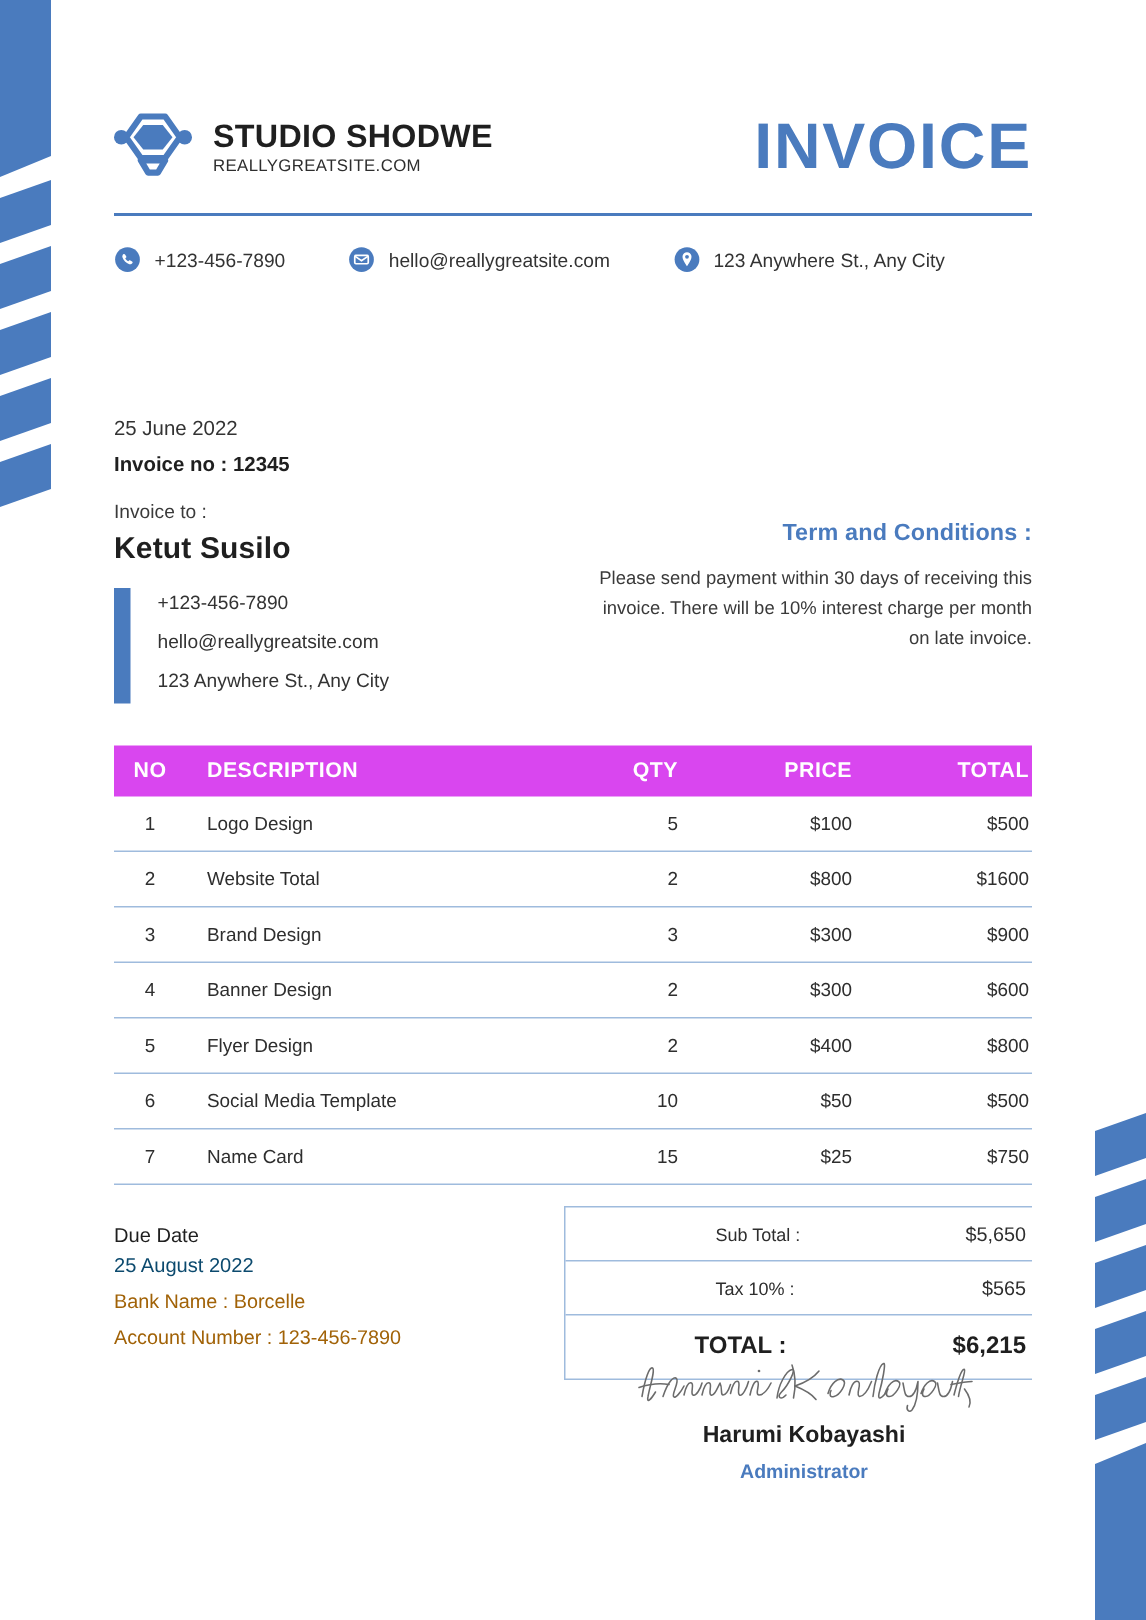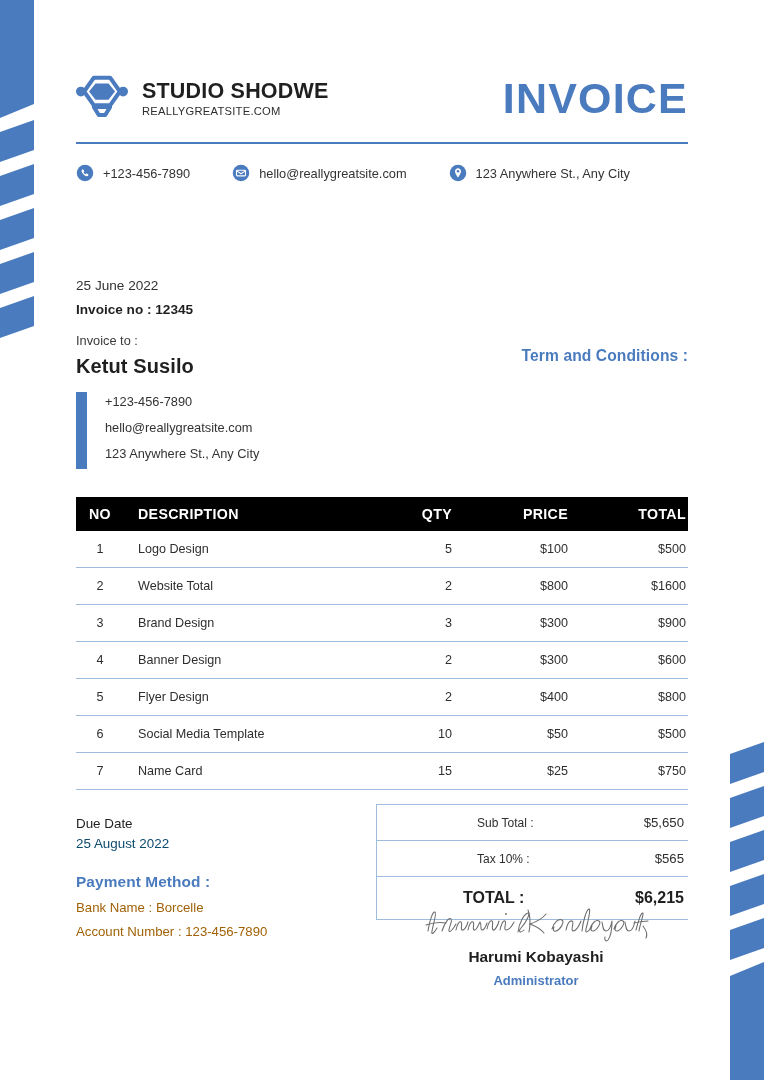--- a/index.html
+++ b/index.html
@@ -134,21 +134,21 @@
   .terms-body {
     font-size: 12.3px;
     color: #3a3a3a;
     line-height: 1.62;
     margin-top: 11px;
   }
 
   
   .table { margin-top: 28px; width: 100%; border-collapse: collapse; }
   .table thead th {
-    background: #000000;
+    background: #d946ef;
     color: #ffffff;
     font-size: 14.2px;
     font-weight: bold;
     letter-spacing: .35px;
     padding: 9px 0;
     white-space: nowrap;
   }
   .c-no    { width: 48px;  text-align: center; }
   .c-desc  { width: 252px; text-align: left; padding-left: 14px !important; }
   .c-qty   { width: 94px;  text-align: right; padding-right: 18px !important; }
@@ -316,20 +316,21 @@
           <div class="bill-list">
             <div>+123-456-7890</div>
             <div>hello@reallygreatsite.com</div>
             <div>123 Anywhere St., Any City</div>
           </div>
         </div>
       </div>
 
       <div class="terms">
         <div class="terms-title">Term and Conditions :</div>
+        <div class="terms-body">Please send payment within 30 days of receiving this invoice. There will be 10% interest charge per month on late invoice.</div>
       </div>
     </div>
 
     <table class="table">
       <thead>
         <tr>
           <th class="c-no">NO</th>
           <th class="c-desc">DESCRIPTION</th>
           <th class="c-qty">QTY</th>
           <th class="c-price">PRICE</th>
@@ -386,21 +387,20 @@
             <td class="c-price">$25</td>
             <td class="c-total">$750</td>
           </tr>
         </tbody>
     </table>
 
     <div class="bottom">
       <div class="pay-block">
         <div class="due-title">Due Date</div>
         <div class="due-date">25 August 2022</div>
-        <div class="pay-title">Payment Method :</div>
         <div class="pay-line">Bank Name : Borcelle</div>
         <div class="pay-line">Account Number : 123-456-7890</div>
       </div>
 
       <div class="totals" id="totals-box">
           <div class="totals-row">
             <span class="tot-label">Sub Total :</span>
             <span class="tot-value">$5,650</span>
           </div>
           <div class="totals-row">

